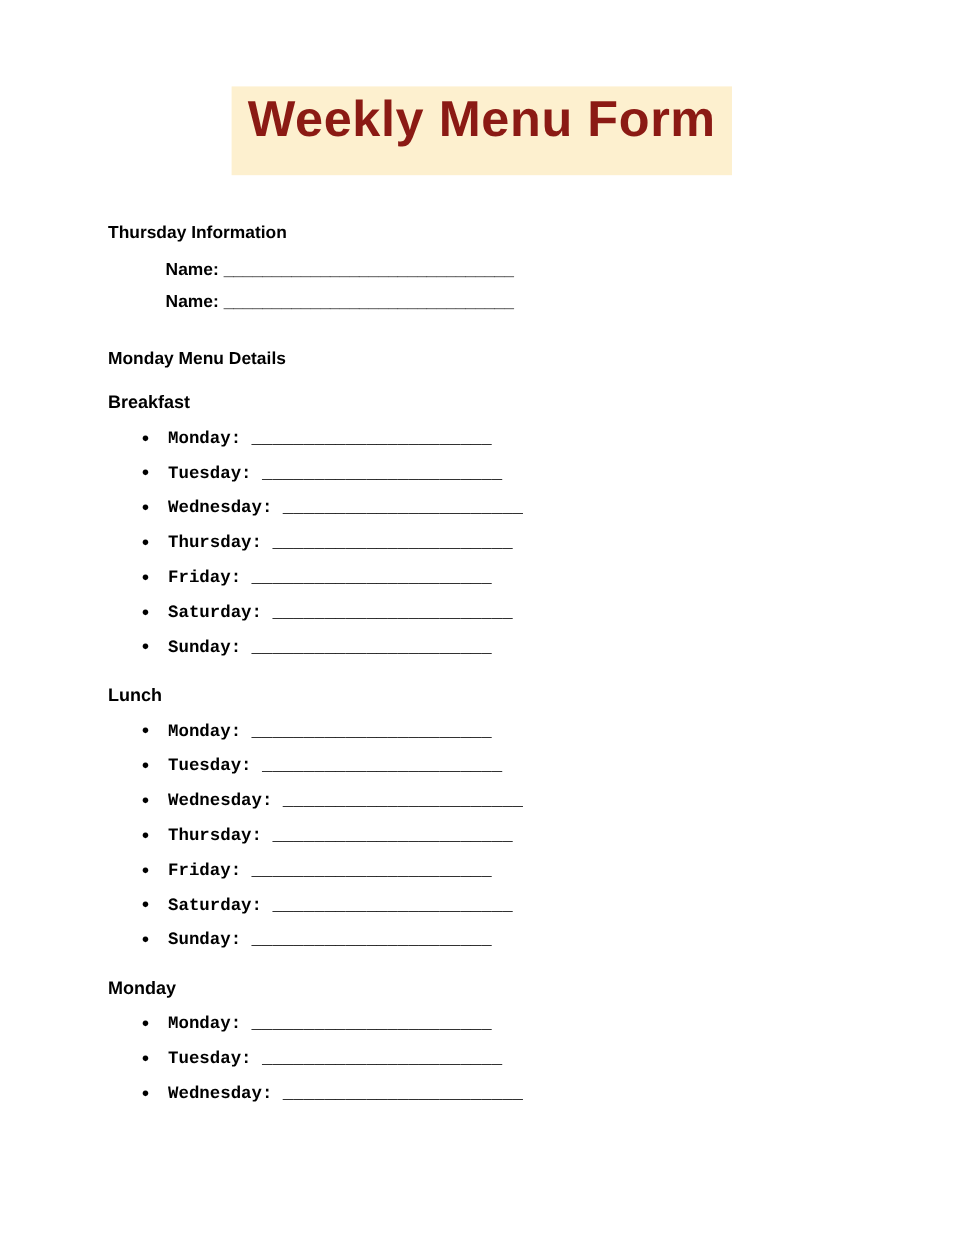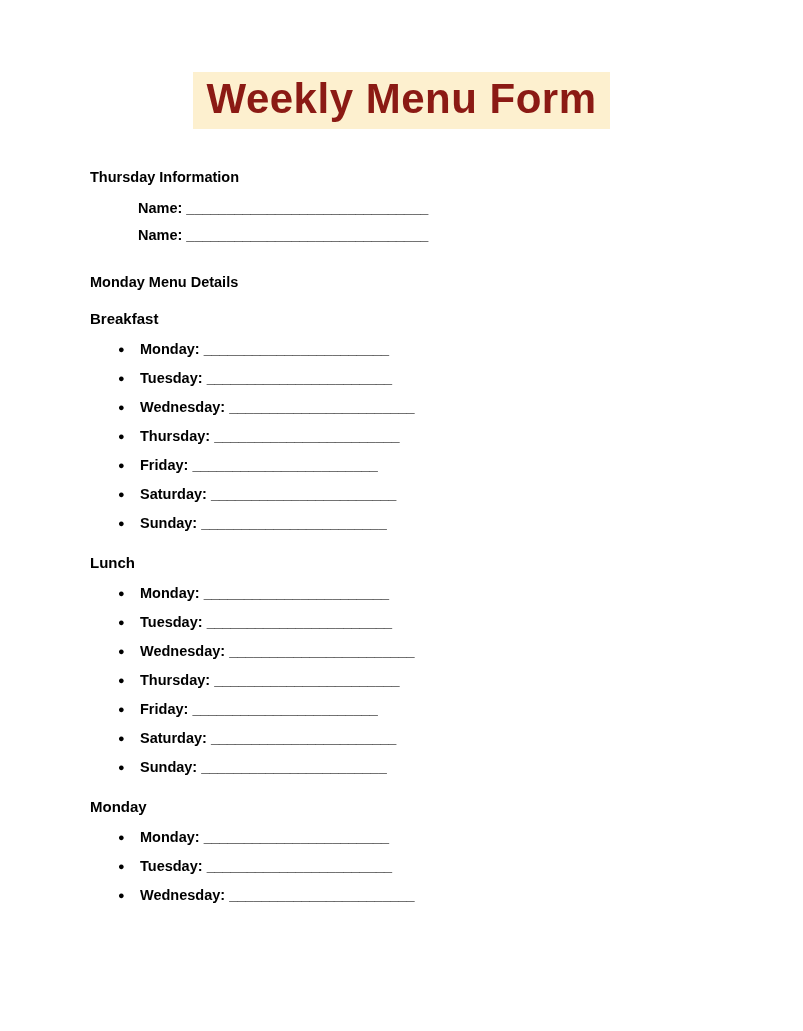--- a/index.html
+++ b/index.html
@@ -25,21 +25,21 @@
     text-align: center;
     margin-top: 72px;
   }
   .doc-title {
     display: inline-block;
     background: #fdf0cf;
     color: #8b1a14;
     font-size: 42px;
     font-weight: bold;
     letter-spacing: 0.5px;
-    padding: 4px 14px 7px 14px;
+    padding: 4px 14px 24px 14px;
     line-height: 1.1;
   }
   .content {
     margin-left: 90px;
     margin-right: 90px;
     margin-top: 38px;
   }
   .section-head {
     font-size: 14.5px;
     font-weight: bold;
@@ -59,20 +59,21 @@
   .spacer-lg { height: 22px; }
   .sub-head {
     font-size: 15px;
     font-weight: bold;
     margin: 16px 0 8px 0;
   }
   ul.days {
     list-style: none;
     margin: 0 0 0 0;
     padding: 0 0 0 28px;
+    font-family: Liberation Mono, monospace;
   }
   ul.days li {
     font-size: 14.5px;
     font-weight: bold;
     line-height: 2.0;
     position: relative;
     padding-left: 22px;
   }
   ul.days li:before {
     content: "\25CF";

